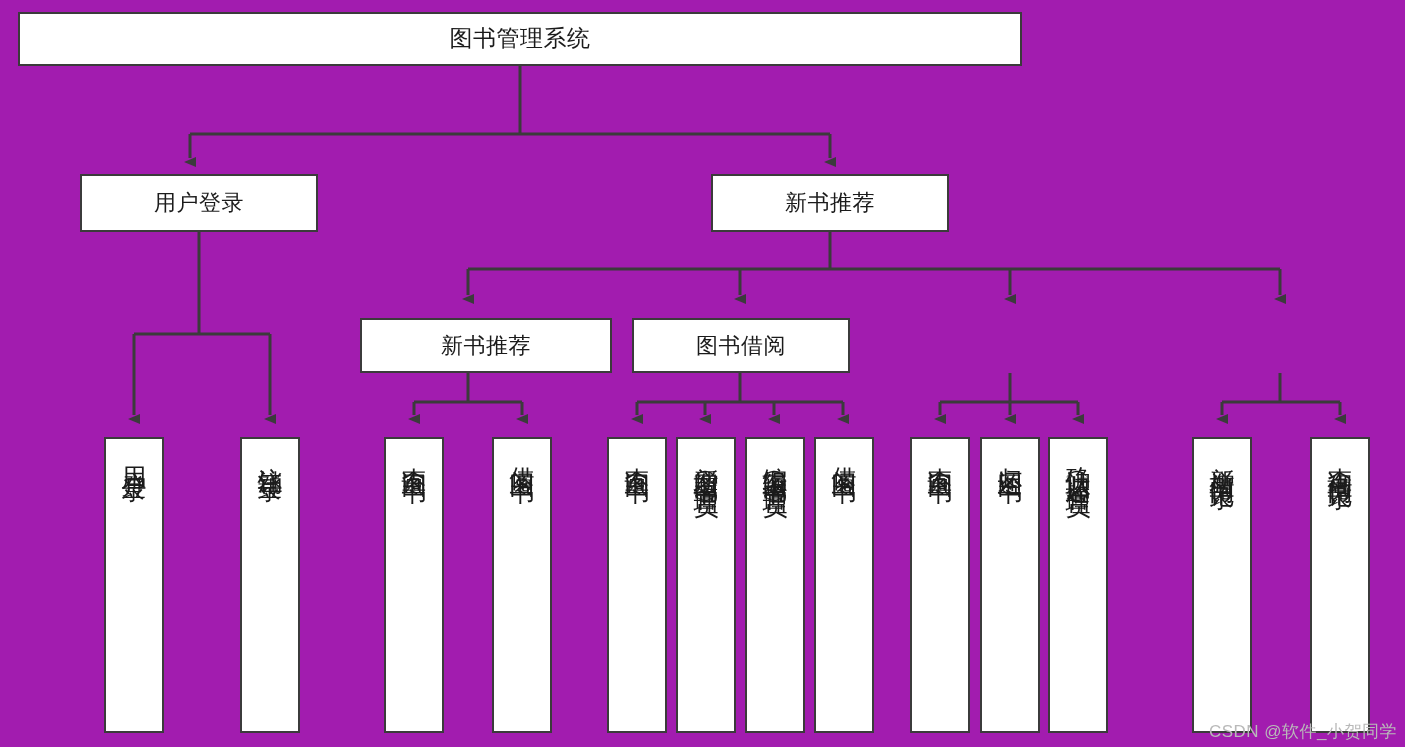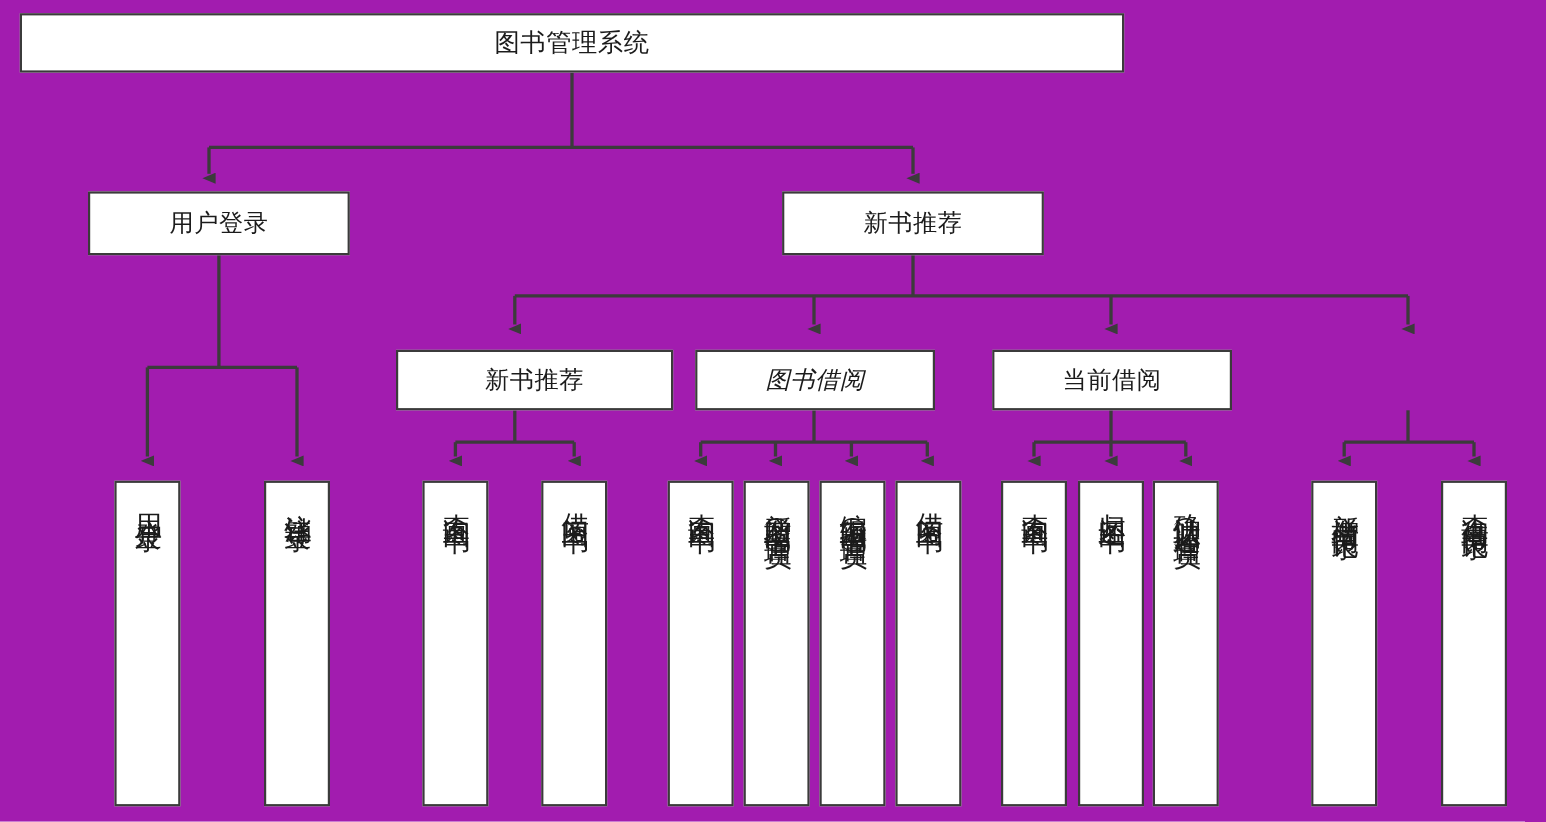--- a/index.html
+++ b/index.html
@@ -135,25 +135,22 @@
   <div class="node h" style="left:80px; top:174px; width:238px; height:58px;">
     <span class="lbl">用户登录</span>
   </div>
   <div class="node h" style="left:711px; top:174px; width:238px; height:58px;">
     <span class="lbl">新书推荐</span>
   </div>
 
   <div class="node h" style="left:360px; top:318px; width:252px; height:55px;">
     <span class="lbl">新书推荐</span>
   </div>
-  <div class="node h" style="left:632px; top:318px; width:218px; height:55px;font-style:italic;">
+  <div class="node h" style="left:632px; top:318px; width:218px; height:55px;">
     <span class="lbl">图书借阅</span>
-  </div>
-  <div class="node h" style="left:902px; top:318px; width:218px; height:55px;">
-    <span class="lbl">当前借阅</span>
   </div>
 
   <div class="node v" style="left:104px; top:437px; width:60px; height:296px;">
     <span class="lbl">用户登录</span>
   </div>
   <div class="node v" style="left:240px; top:437px; width:60px; height:296px;">
     <span class="lbl">注销登录</span>
   </div>
 
   <div class="node v" style="left:384px; top:437px; width:60px; height:296px;">
@@ -186,14 +183,15 @@
     <span class="lbl">确认归还（管理员）</span>
   </div>
 
   <div class="node v" style="left:1192px; top:437px; width:60px; height:296px;">
     <span class="lbl">新增借阅记录</span>
   </div>
   <div class="node v" style="left:1310px; top:437px; width:60px; height:296px;">
     <span class="lbl">查询借阅记录</span>
   </div>
 
+  <div class="watermark">CSDN @软件_小贺同学</div>
 
 </div>
 
 </body></html>

